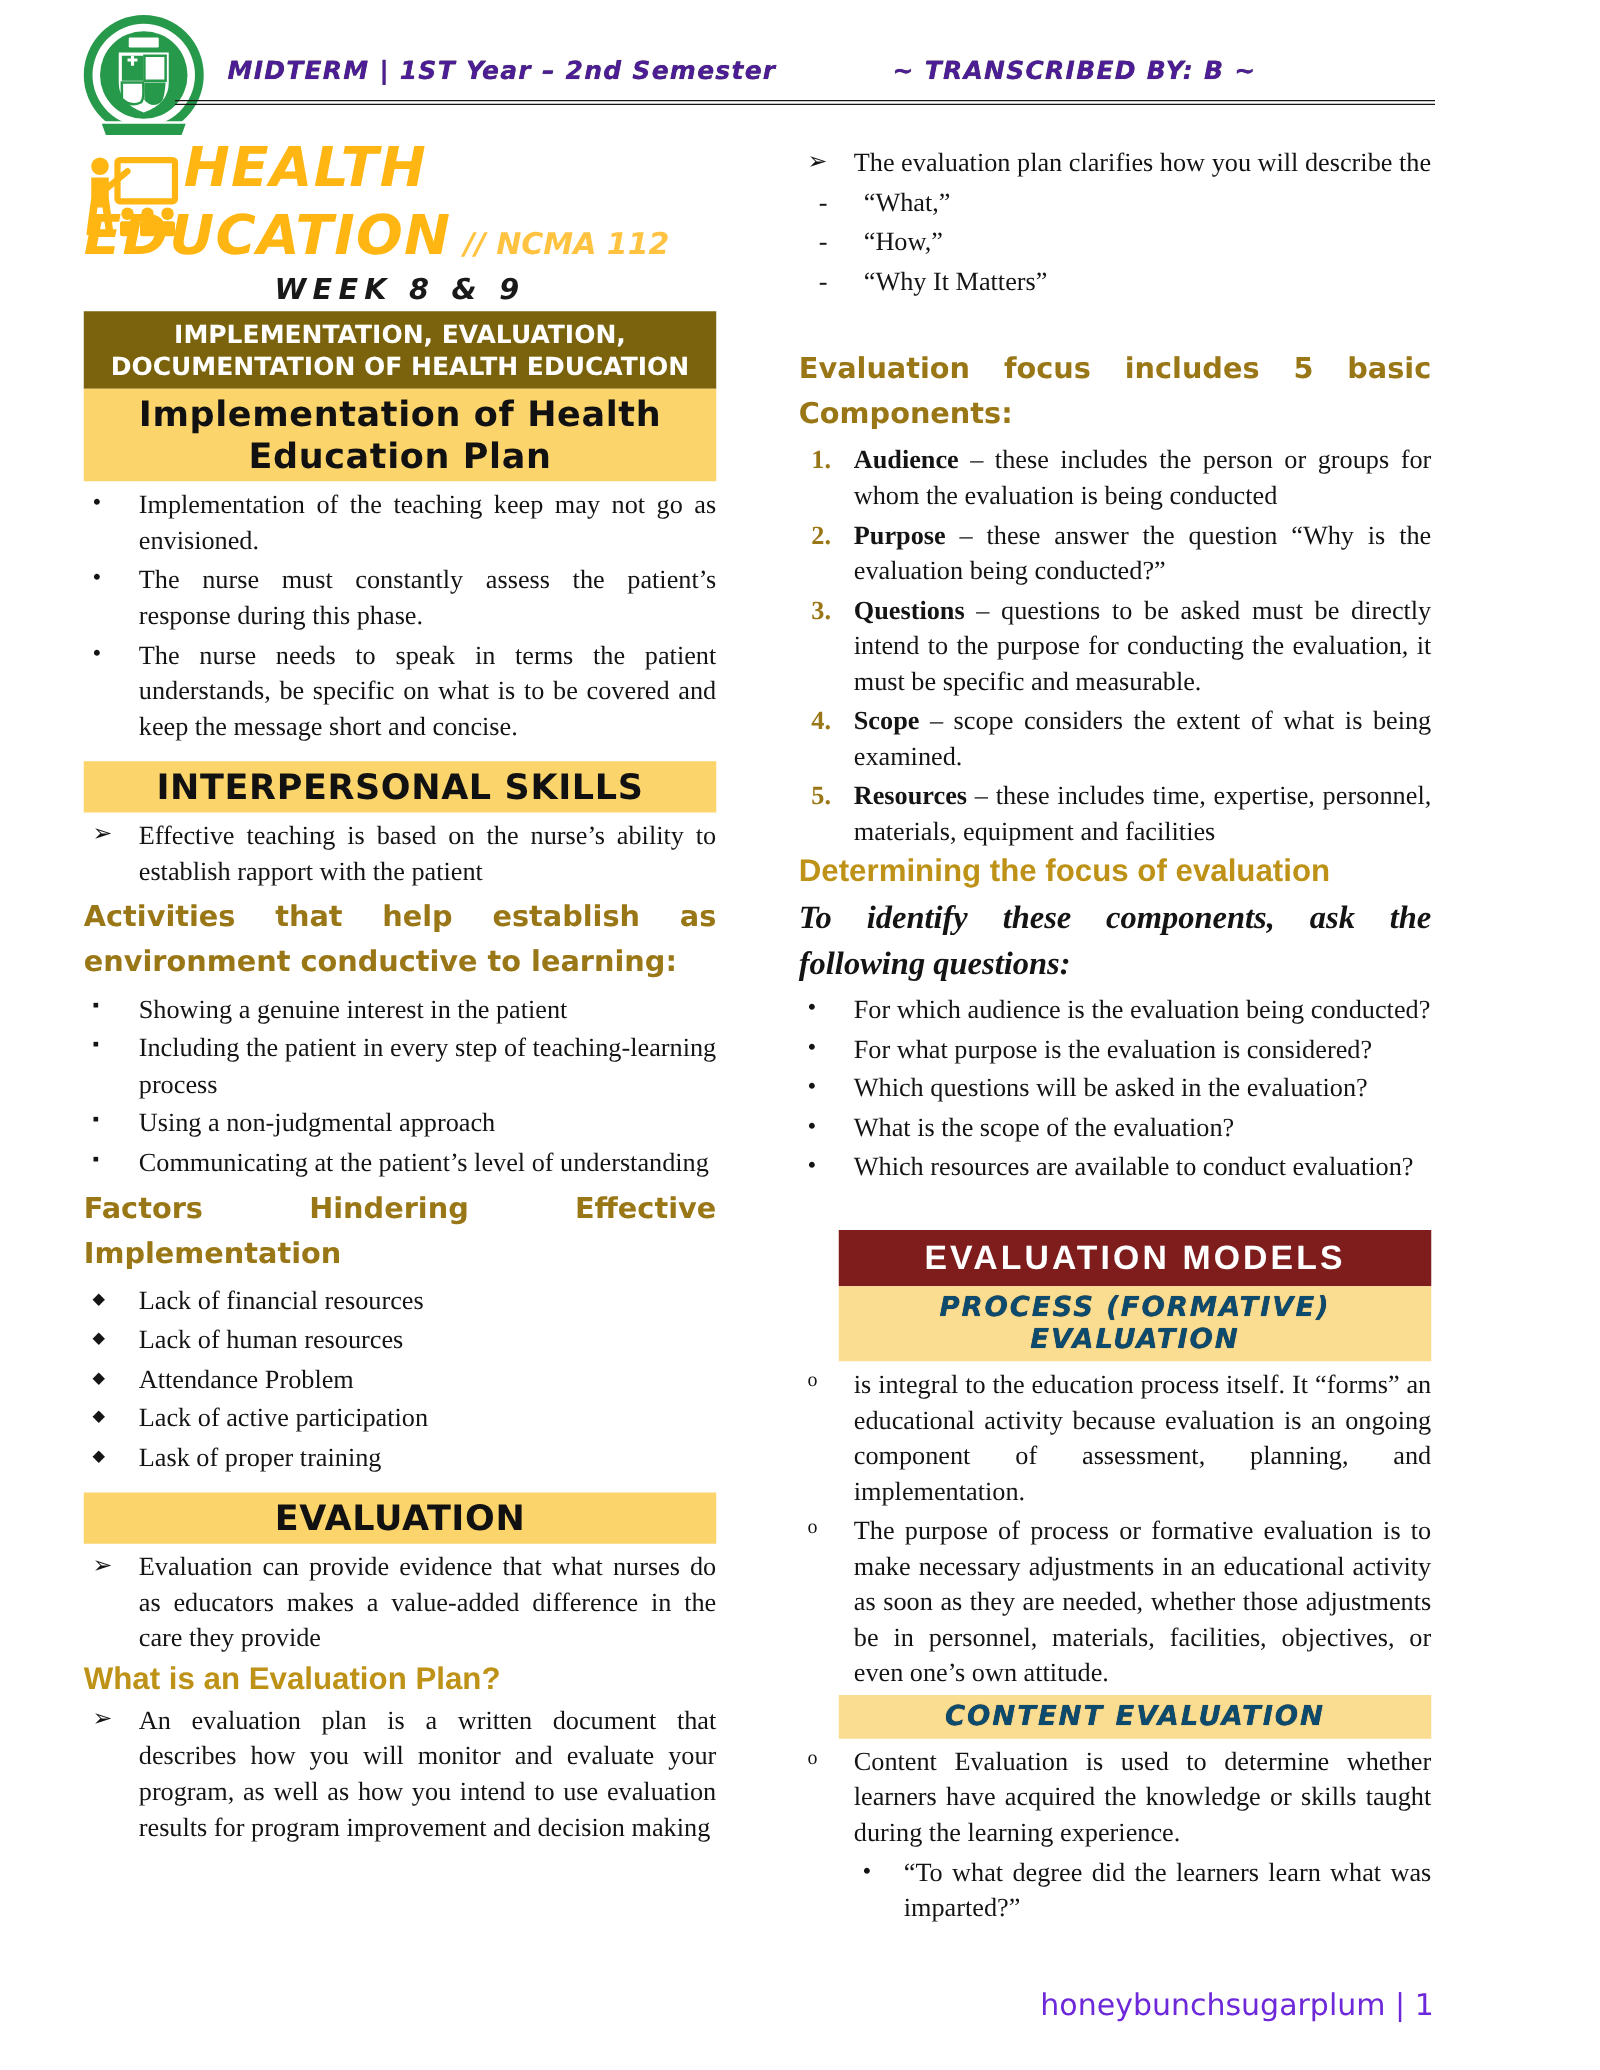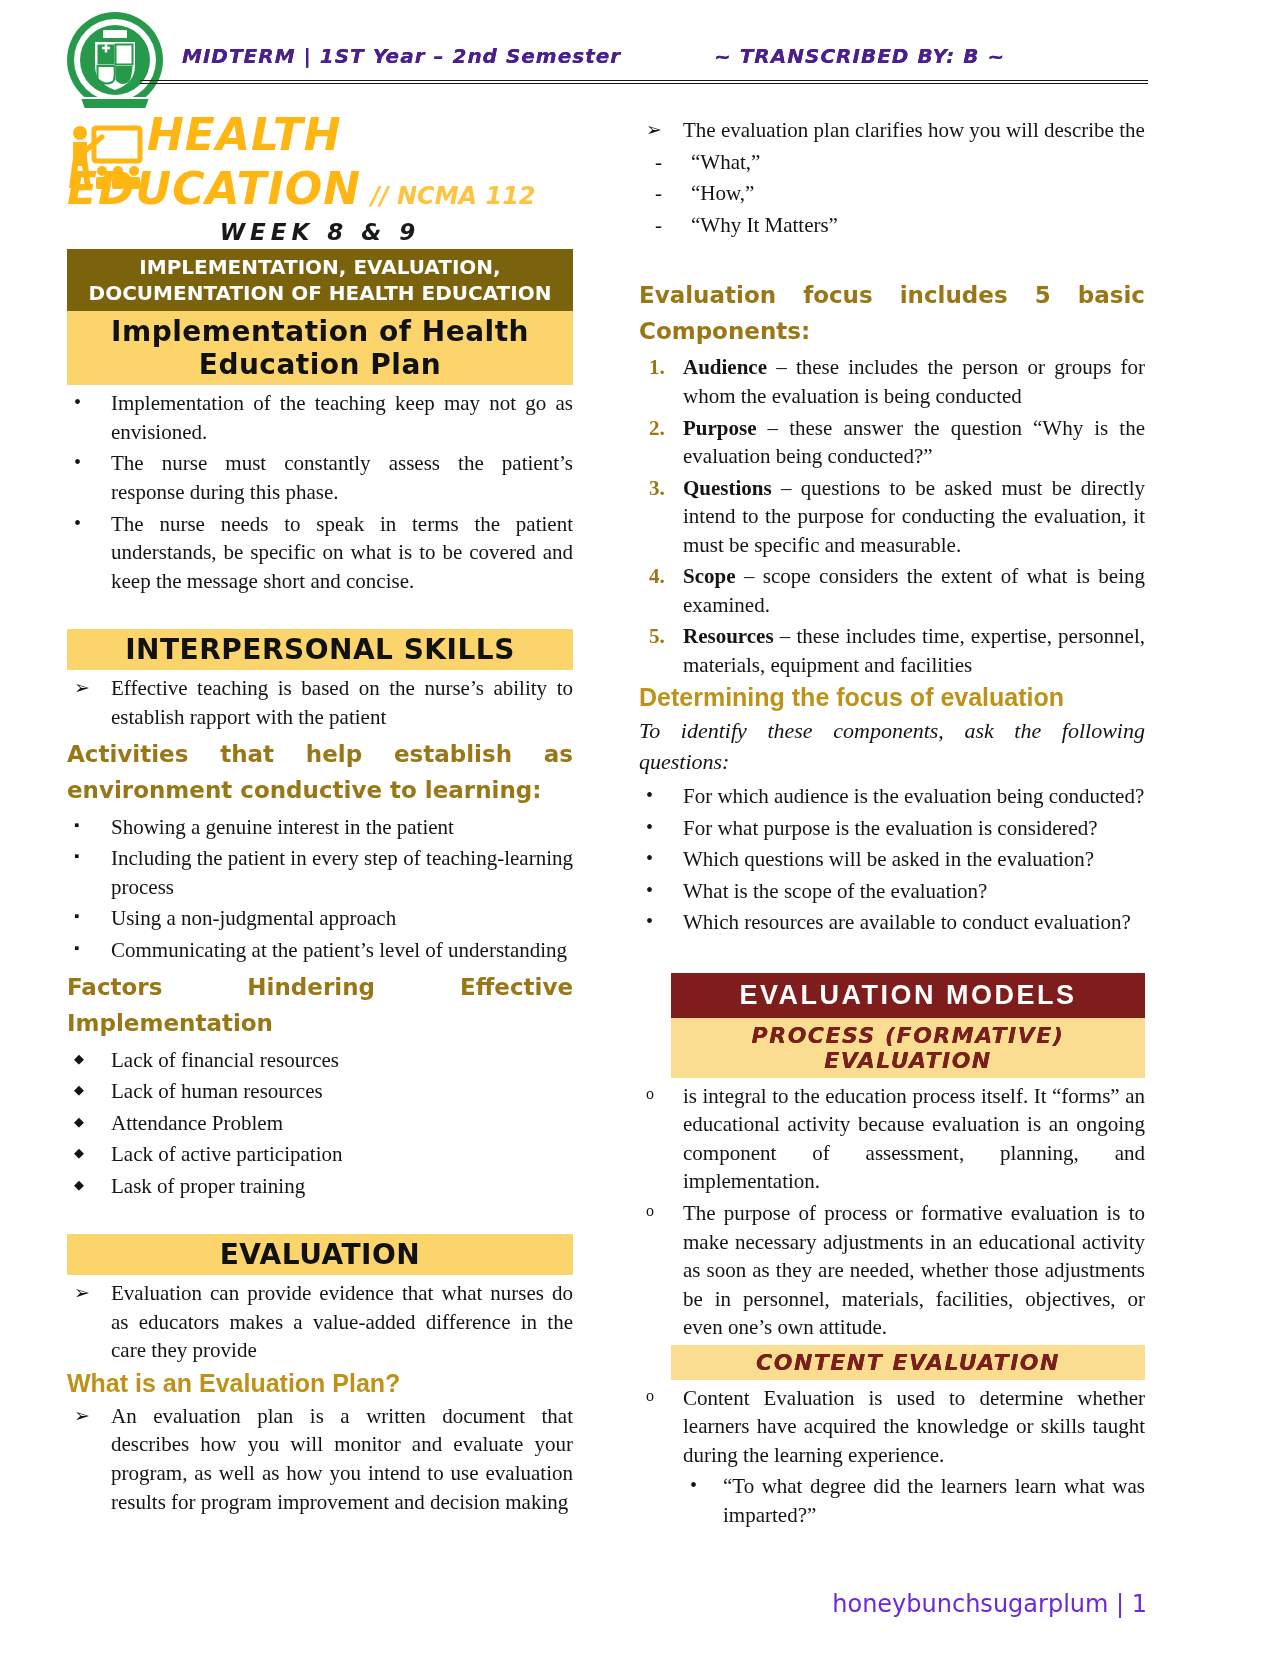--- a/index.html
+++ b/index.html
@@ -42,43 +42,43 @@
   .box-brown{
     background:#7A630C;color:#ffffff;text-align:center;
     font-family:"DejaVu Sans", sans-serif;font-weight:bold;font-size:20px;
     line-height:1.3;padding:5px 6px;margin-top:4px;
   }
   .banner{
     background:#FBD46B;color:#111111;text-align:center;
     font-family:"DejaVu Sans", sans-serif;font-weight:bold;font-size:28px;
     padding:4px 4px;letter-spacing:0.5px;
   }
-  .banner.spaced{margin-top:34px;}
+  .banner.spaced{margin-top:14px;}
   .models-box{
     margin-left:32px;background:#7f1d1d;color:#ffffff;text-align:center;
     font-family:"Liberation Sans", sans-serif;font-weight:bold;font-size:27px;
     letter-spacing:2.5px;padding:7px 0;margin-top:36px;
   }
   .model-banner{
     margin-left:32px;background:#FBDD92;text-align:center;
     font-family:"DejaVu Sans", sans-serif;font-weight:bold;font-style:italic;
-    font-size:22px;color:#7f1d1d;letter-spacing:1.5px;padding:5px 0;
+    font-size:22px;color:#0c4a6e;letter-spacing:1.5px;padding:5px 0;
     text-shadow:0 0 0.6px #26241a;
   }
   
   .gold-h{
     font-family:"DejaVu Sans", sans-serif;font-weight:bold;font-size:23px;
     color:#9A7716;text-align:justify;line-height:1.55;margin:6px 0 2px;
   }
   .goldb-h{
     font-family:"Liberation Sans", sans-serif;font-weight:bold;font-size:25px;
     color:#BE9117;margin:4px 0 4px;
   }
   .italic-h{
-    font-weight:normal;font-style:italic;font-size:22px;text-align:justify;
+    font-weight:bold;font-style:italic;font-size:26px;text-align:justify;
     line-height:1.4;margin:2px 0;
   }
   
   ul,ol{margin:4px 0 0 0;padding:0;list-style:none;}
   li{display:flex;font-size:21px;line-height:1.36;margin-bottom:3px;}
   li .tx{flex:1;text-align:justify;}
   .mk{flex:0 0 44px;padding-left:7px;box-sizing:border-box;}
   .mk.disc{font-size:20px;}
   .mk.arrow{font-size:19px;padding-top:1px;}
   .mk.square{font-size:15px;padding-top:2px;}

